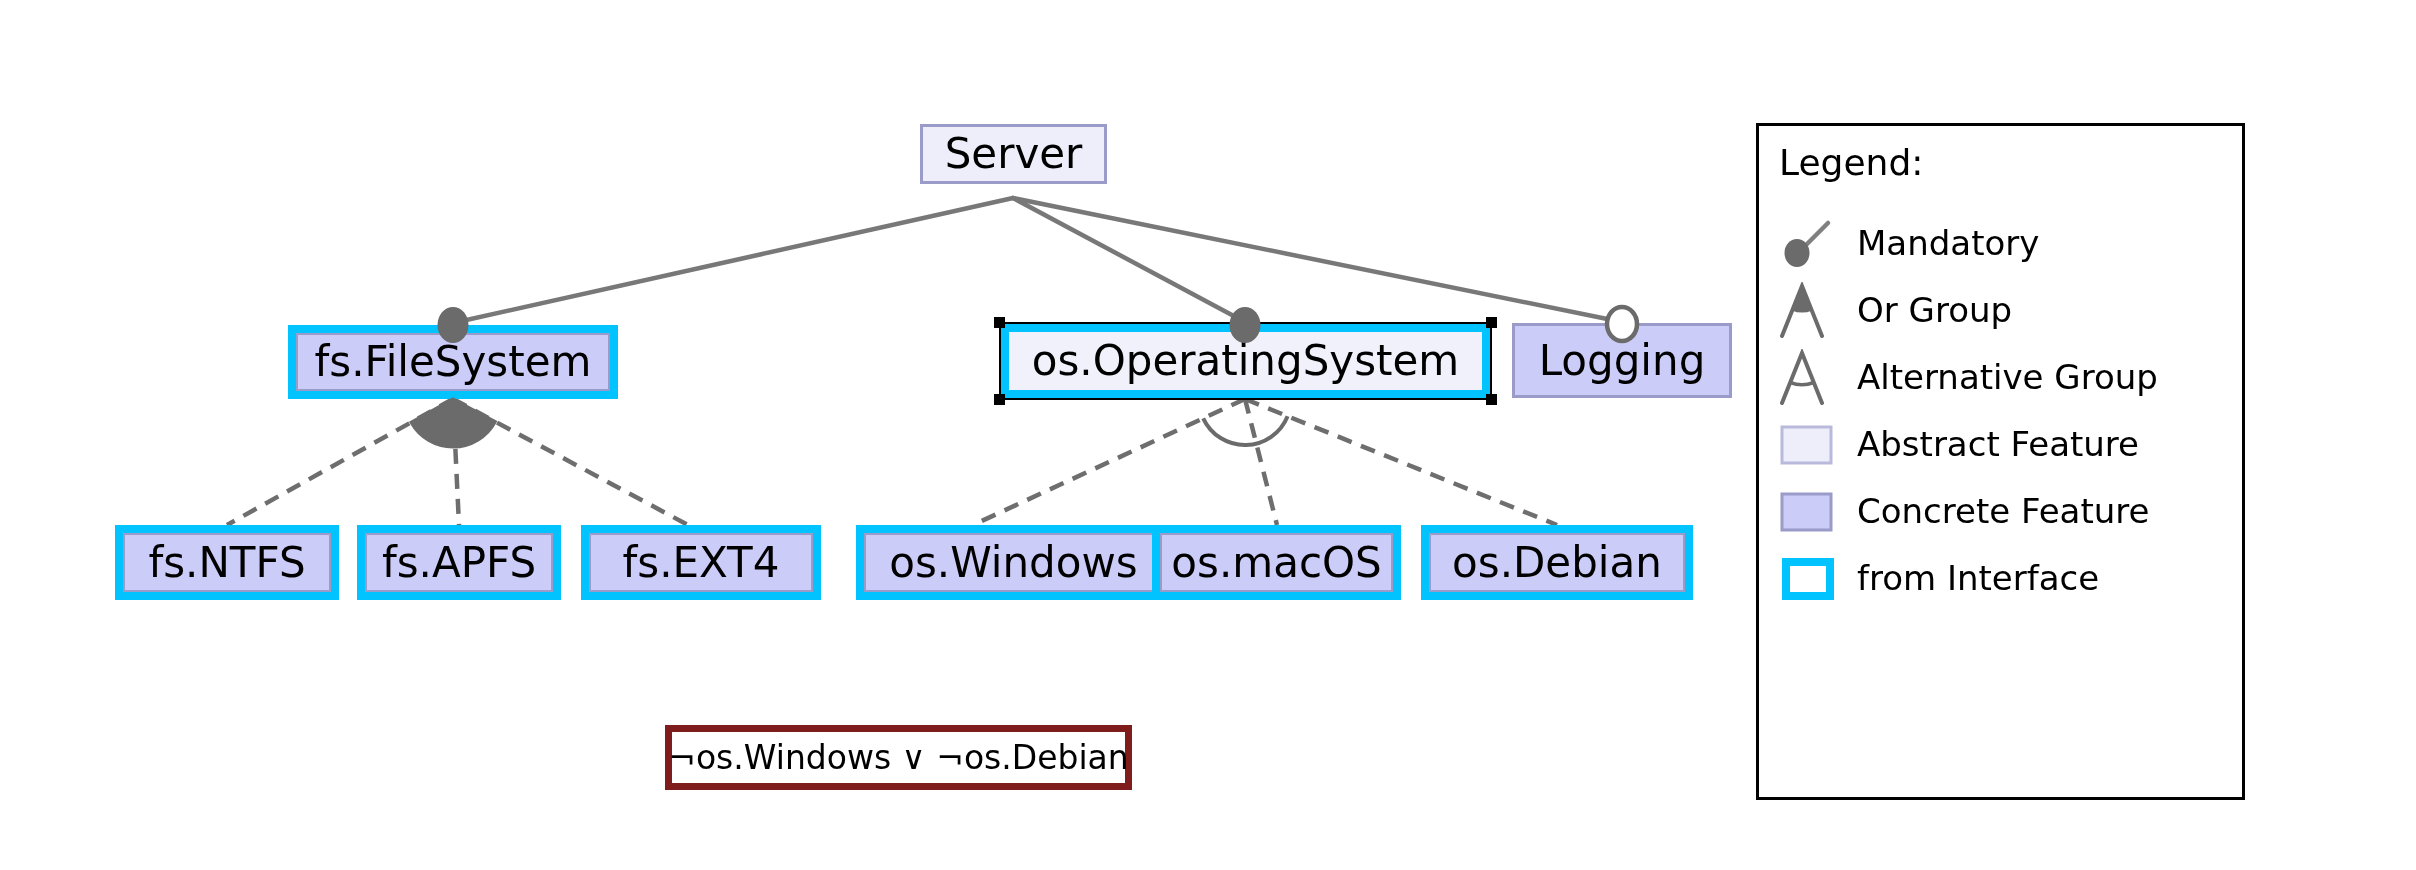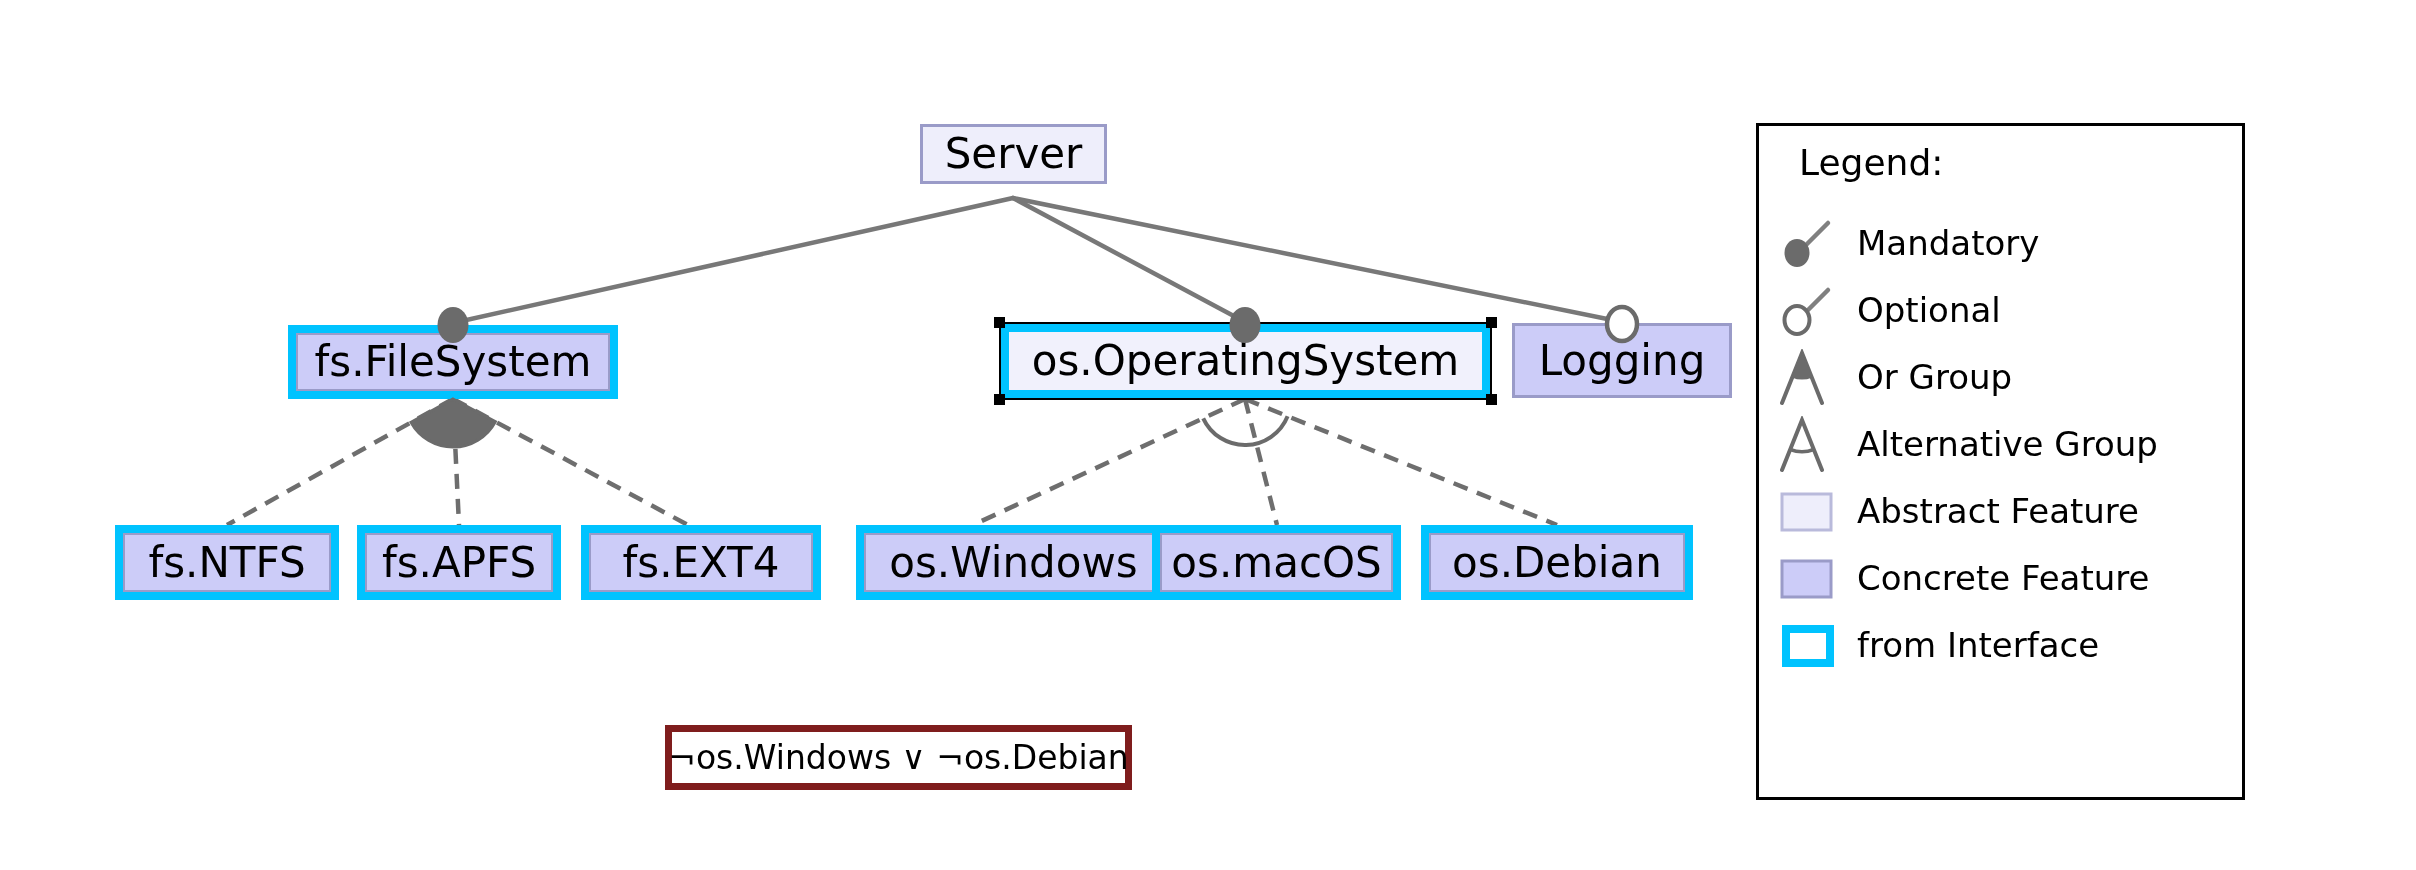--- a/index.html
+++ b/index.html
@@ -14,21 +14,21 @@
   .concrete-plain{background:#ccccf8;border:3px solid #9a9bc8;}
   .iface-concrete{background:#ccccf8;border:8px solid #00c3ff;box-shadow:inset 0 0 0 2px #9a9bc8;}
   .iface-abstract-selected{background:#f1f1fc;border:2px solid #000;box-shadow:inset 0 0 0 8px #00c3ff;}
   .handle{position:absolute;width:11px;height:11px;background:#000;z-index:4;}
   .h-tl{left:-7px;top:-7px;} .h-tr{right:-7px;top:-7px;}
   .h-bl{left:-7px;bottom:-7px;} .h-br{right:-7px;bottom:-7px;}
   .constraint{position:absolute;z-index:2;display:flex;align-items:center;justify-content:center;
         box-sizing:border-box;background:#fff;border:7px solid #7f1d1d;font-size:33px;white-space:nowrap;}
   .legend{position:absolute;z-index:2;left:1756px;top:123px;width:489px;height:677px;
         box-sizing:border-box;background:#fff;border:3px solid #000;}
-  .legend-title{margin:16px 0 26px 40px;font-size:36px;color:#000;}
+  .legend-title{margin:16px 0 26px 20px;font-size:36px;color:#000;}
   .legend-row{display:flex;align-items:center;height:67px;padding-left:18px;}
   .legend-icon{width:58px;height:58px;flex:0 0 58px;margin-right:22px;display:flex;align-items:center;justify-content:center;}
   .legend-label{font-size:34px;color:#000;white-space:nowrap;}
 </style>
 </head>
 <body>
 
 <div class="stage">
 
   <svg id="edges" class="layer" width="2416" height="870" viewBox="0 0 2416 870">
@@ -109,29 +109,20 @@
     <div class="legend-row">
       <span class="legend-icon">
         <svg width="56" height="56" viewBox="0 0 56 56">
           <line x1="26" y1="32" x2="50" y2="8" stroke="#808080" stroke-width="4.5" stroke-linecap="round"></line>
           <ellipse cx="19" cy="38" rx="12.5" ry="14" fill="#6b6b6b"></ellipse>
         </svg>
       </span>
       <span class="legend-label">Mandatory</span>
     </div>
 
-    <div class="legend-row">
-      <span class="legend-icon">
-        <svg width="56" height="56" viewBox="0 0 56 56">
-          <line x1="26" y1="32" x2="50" y2="8" stroke="#808080" stroke-width="4.5" stroke-linecap="round"></line>
-          <ellipse cx="19" cy="38" rx="12.5" ry="14" fill="#ffffff" stroke="#6b6b6b" stroke-width="4"></ellipse>
-        </svg>
-      </span>
-      <span class="legend-label">Optional</span>
-    </div>
 
     <div class="legend-row">
       <span class="legend-icon">
         <svg width="56" height="56" viewBox="0 0 56 56">
           <path d="M 4,54 L 24,4 L 44,54" fill="none" stroke="#6b6b6b" stroke-width="4" stroke-linecap="round"></path>
           <path d="M 24,4 L 34.2,28.4 A 26,26 0 0 1 13.8,28.4 Z" fill="#6b6b6b"></path>
         </svg>
       </span>
       <span class="legend-label">Or Group</span>
     </div>

